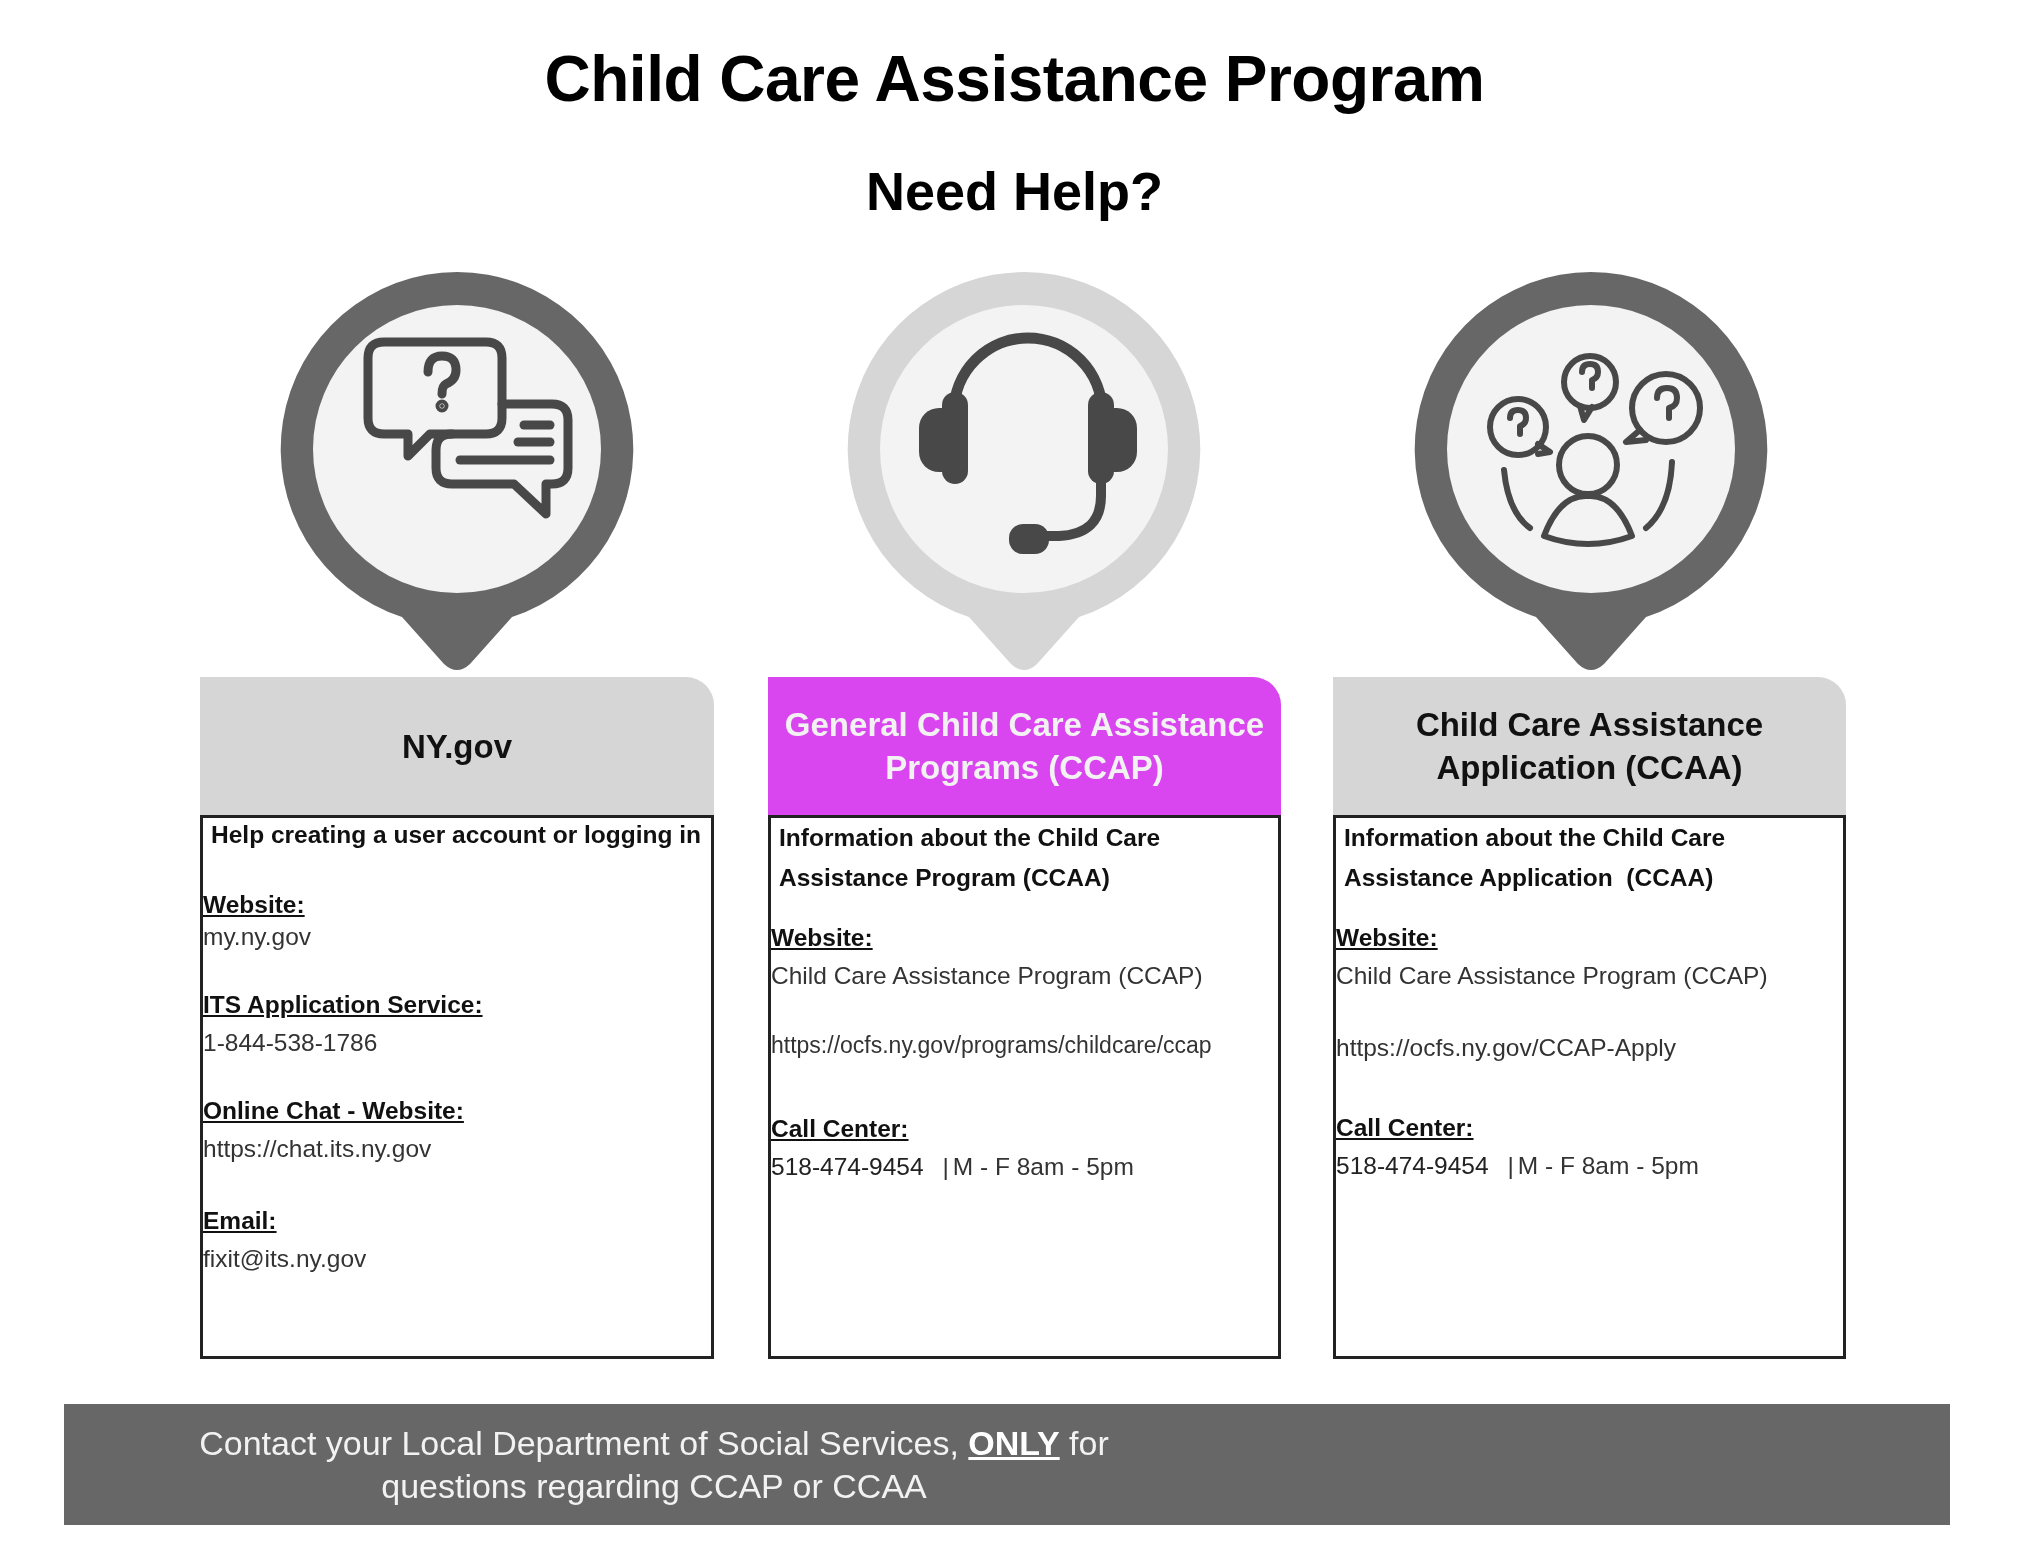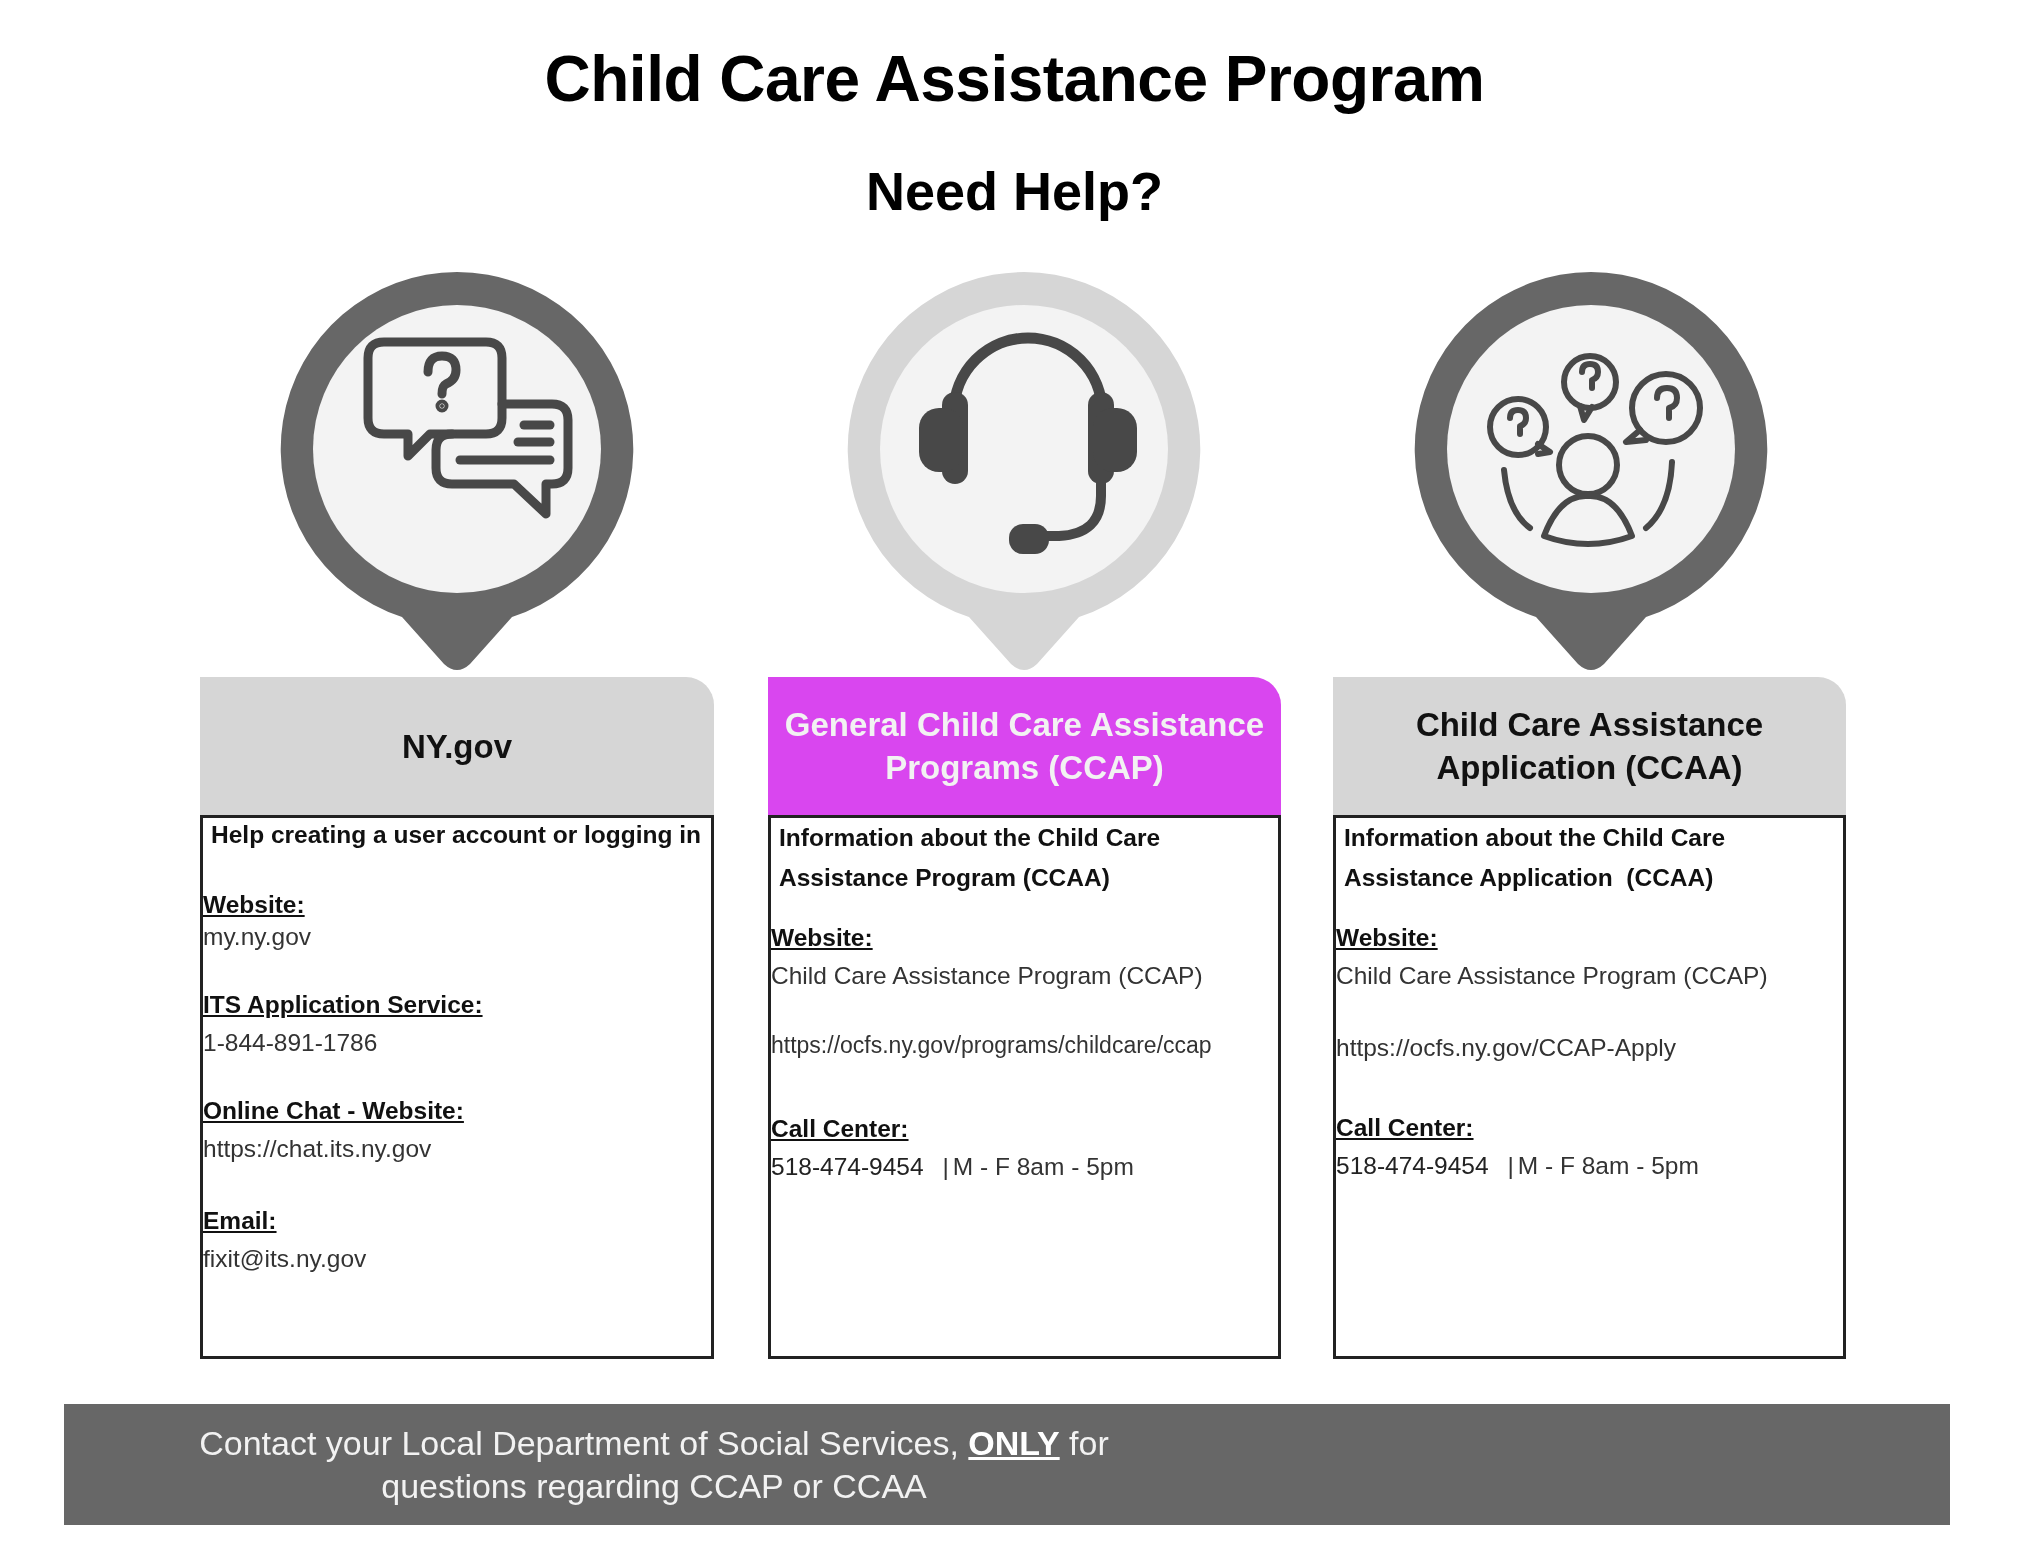--- a/index.html
+++ b/index.html
@@ -106,21 +106,21 @@
     <span class="h big">NY.gov</span>
   </div>
   <div class="card-body">
     <div class="intro" style="line-height:33px;">Help creating a user account or logging in</div>
     <div style="margin-top:40px;">
       <span class="label blk">Website:</span>
       <span class="value blk" style="margin-top:4px;">my.ny.gov</span>
     </div>
     <div style="margin-top:40px;">
       <span class="label blk">ITS Application Service:</span>
-      <span class="value blk" style="margin-top:10px;">1-844-891-1786</span>
+      <span class="value blk" style="margin-top:10px;">1-844-538-1786</span>
     </div>
     <div style="margin-top:40px;">
       <span class="label blk">Online Chat - Website:</span>
       <span class="value blk" style="margin-top:10px;">https://chat.its.ny.gov</span>
     </div>
     <div style="margin-top:44px;">
       <span class="label blk">Email:</span>
       <span class="value blk" style="margin-top:10px;">fixit@its.ny.gov</span>
     </div>
   </div>

